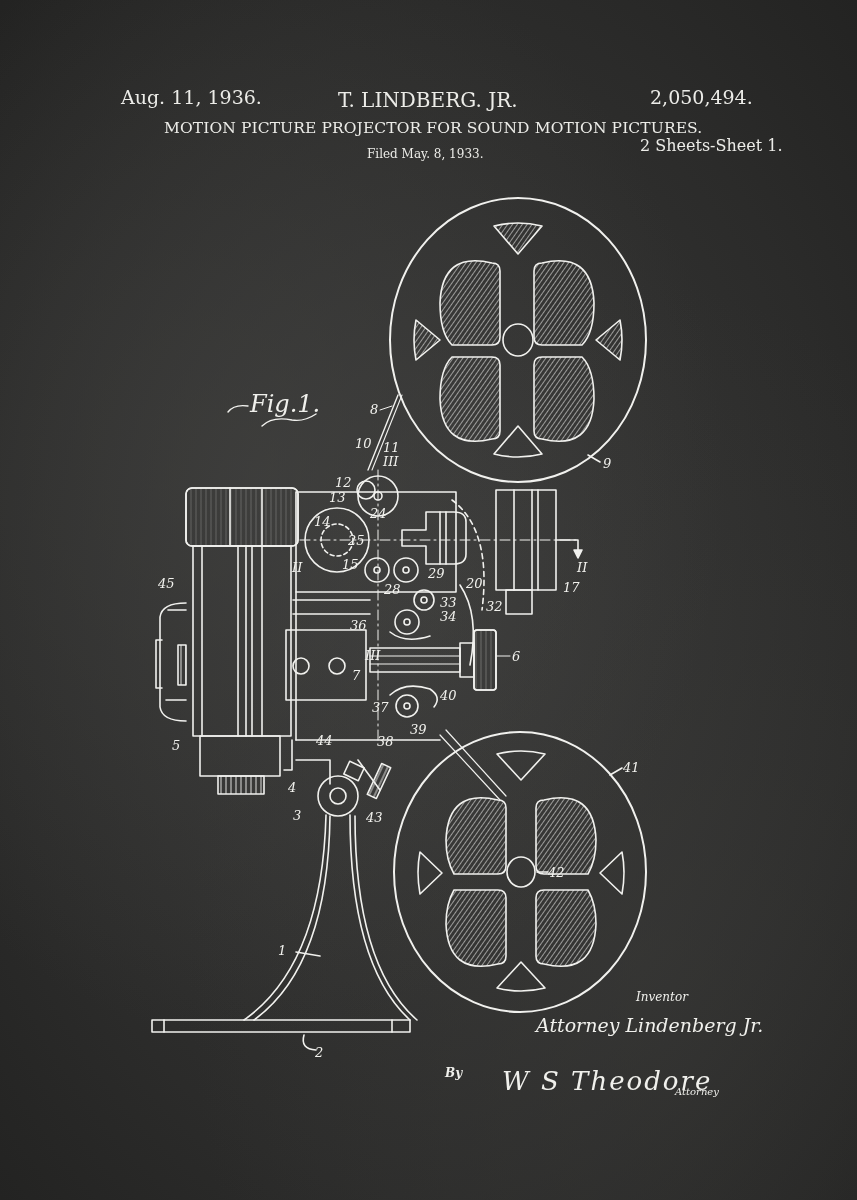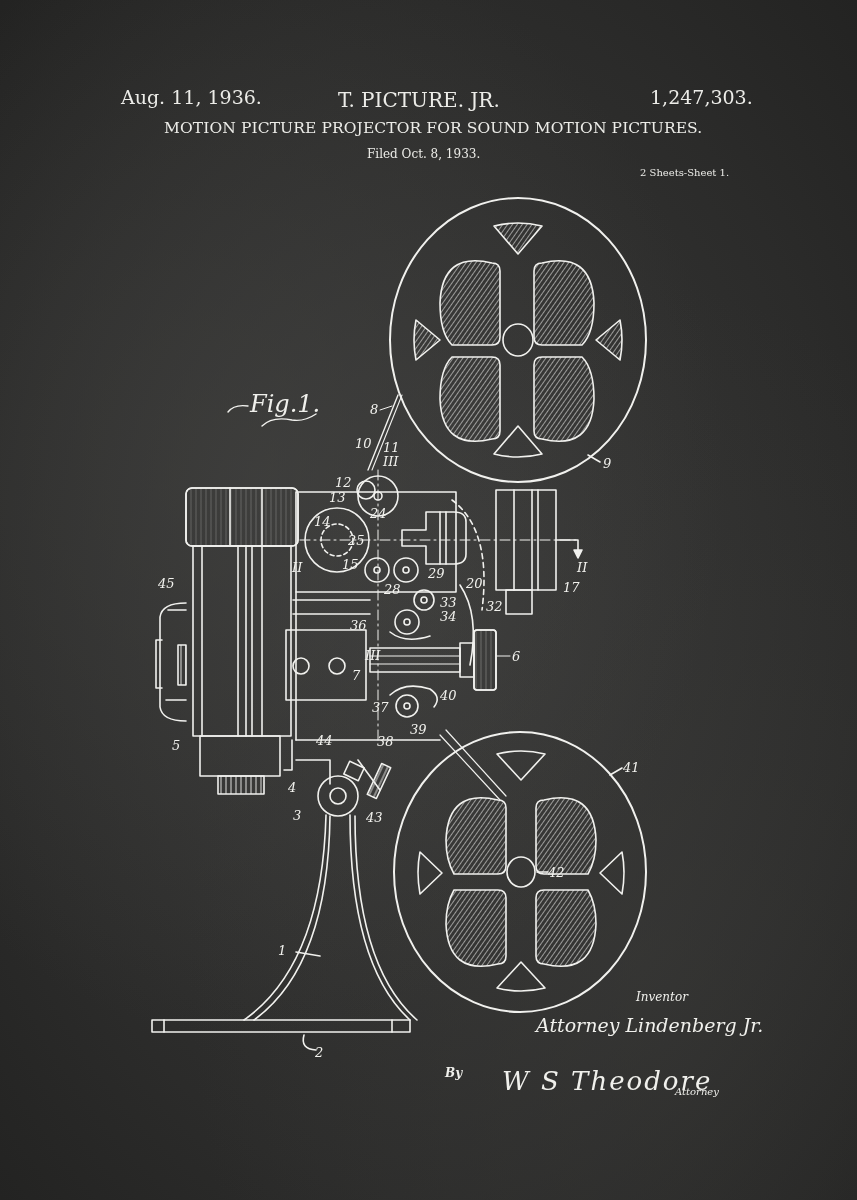--- a/index.html
+++ b/index.html
@@ -12,41 +12,41 @@
       radial-gradient(ellipse at 50% 50%, #3a3a39 0%, #2b2b2a 70%, #232322 100%);
     color:#f1f1ee;
     text-decoration:underline;
   }
   .hdr { position:absolute; font-family:"DejaVu Serif", serif; color:#ecece8; white-space:nowrap; }
   #h-date { left:121px; top:86px; font-size:19px; }
   #h-inventor { left:338px; top:88px; font-size:20px; }
   #h-patent { left:650px; top:86px; font-size:19px; }
   #h-title { left:164px; top:119px; font-size:15.5px; letter-spacing:0.1px; }
   #h-filed { left:367px; top:147px; font-size:12px; }
-  #h-sheets { left:640px; top:167px; font-size:10px; }
+  #h-sheets { left:640px; top:136px; font-size:16px; }
   .script { position:absolute; font-family:"DejaVu Serif", serif; font-style:italic; color:#f0f0ec; white-space:nowrap; }
   #fig-label { left:250px; top:390px; font-size:24px;text-align:center; }
   #sig-inventor-label { left:636px; top:990px; font-size:12px;text-align:right; }
   #sig-inventor-name { left:536px; top:1014px; font-size:19px; }
   #sig-by { left:437px; top:1066px; font-size:12px; font-weight:bold;margin-left:8px; }
   #sig-attorney-name { left:502px; top:1066px; font-size:26px; letter-spacing:2px; }
   #sig-attorney-label { left:675px; top:1086px; font-size:10px; }
   svg#drawing { position:absolute; left:0; top:0; }
   .ref { font-family:"DejaVu Serif", serif; font-style:italic; fill:#f2f2ee; font-size:13px; }
 </style>
 </head>
 <body>
 
 <div id="poster">
 
   <div class="hdr" id="h-date">Aug. 11, 1936.</div>
-  <div class="hdr" id="h-inventor">T. PICTURE. JR.</div>
-  <div class="hdr" id="h-patent">1,247,303.</div>
+  <div class="hdr" id="h-inventor">T. LINDBERG. JR.</div>
+  <div class="hdr" id="h-patent">2,050,494.</div>
   <div class="hdr" id="h-title">MOTION PICTURE PROJECTOR FOR SOUND MOTION PICTURES.</div>
-  <div class="hdr" id="h-filed">Filed Oct. 8, 1933.</div>
+  <div class="hdr" id="h-filed">Filed May. 8, 1933.</div>
   <div class="hdr" id="h-sheets">2 Sheets-Sheet 1.</div>
 
   <svg id="drawing" width="857" height="1200" viewBox="0 0 857 1200" fill="none" stroke="#f1f1ee" stroke-width="1.6" stroke-linecap="round" stroke-linejoin="round">
     <defs>
       <pattern id="hatch" width="4" height="4" patternUnits="userSpaceOnUse" patternTransform="rotate(35)">
         <line x1="0" y1="0" x2="0" y2="4" stroke="#f1f1ee" stroke-width="1.1"></line>
       </pattern>
       <pattern id="vlines" width="5" height="10" patternUnits="userSpaceOnUse">
         <line x1="1" y1="0" x2="1" y2="10" stroke="#f1f1ee" stroke-width="0.9"></line>
       </pattern>

